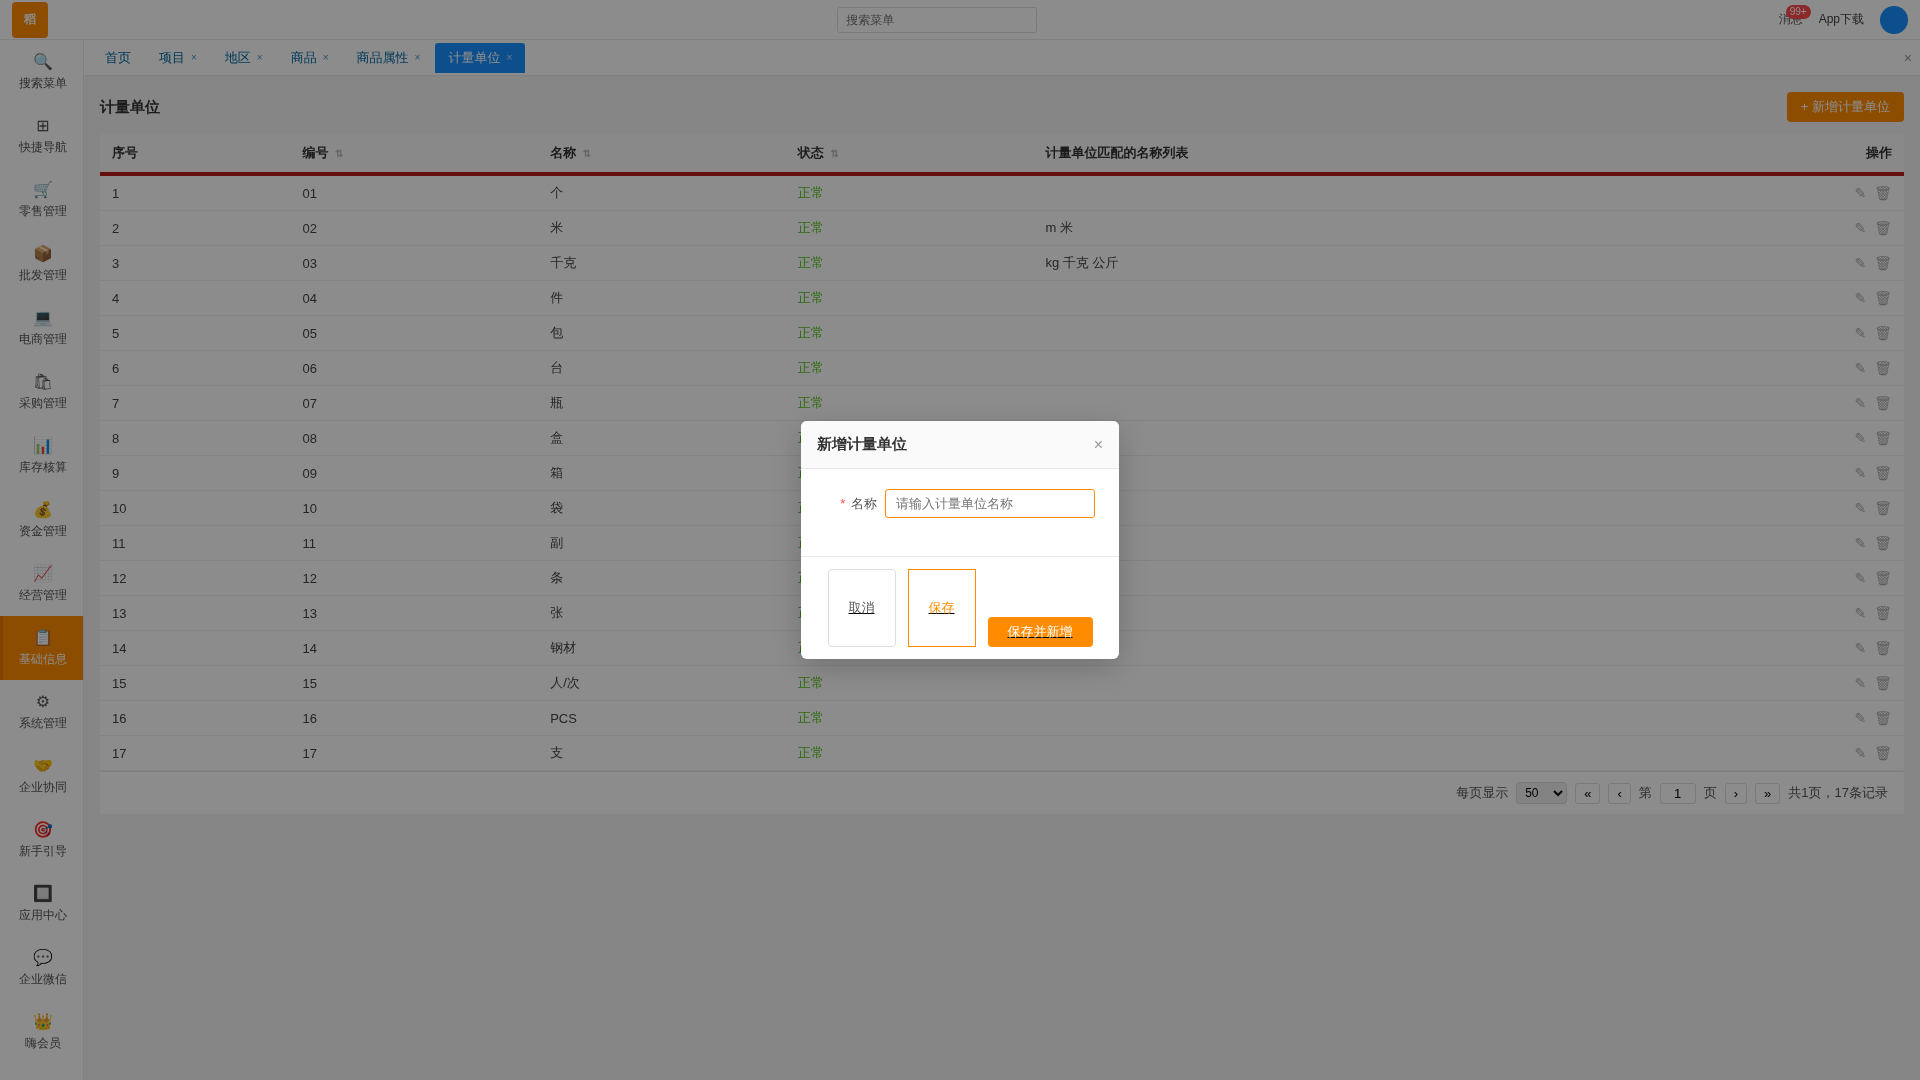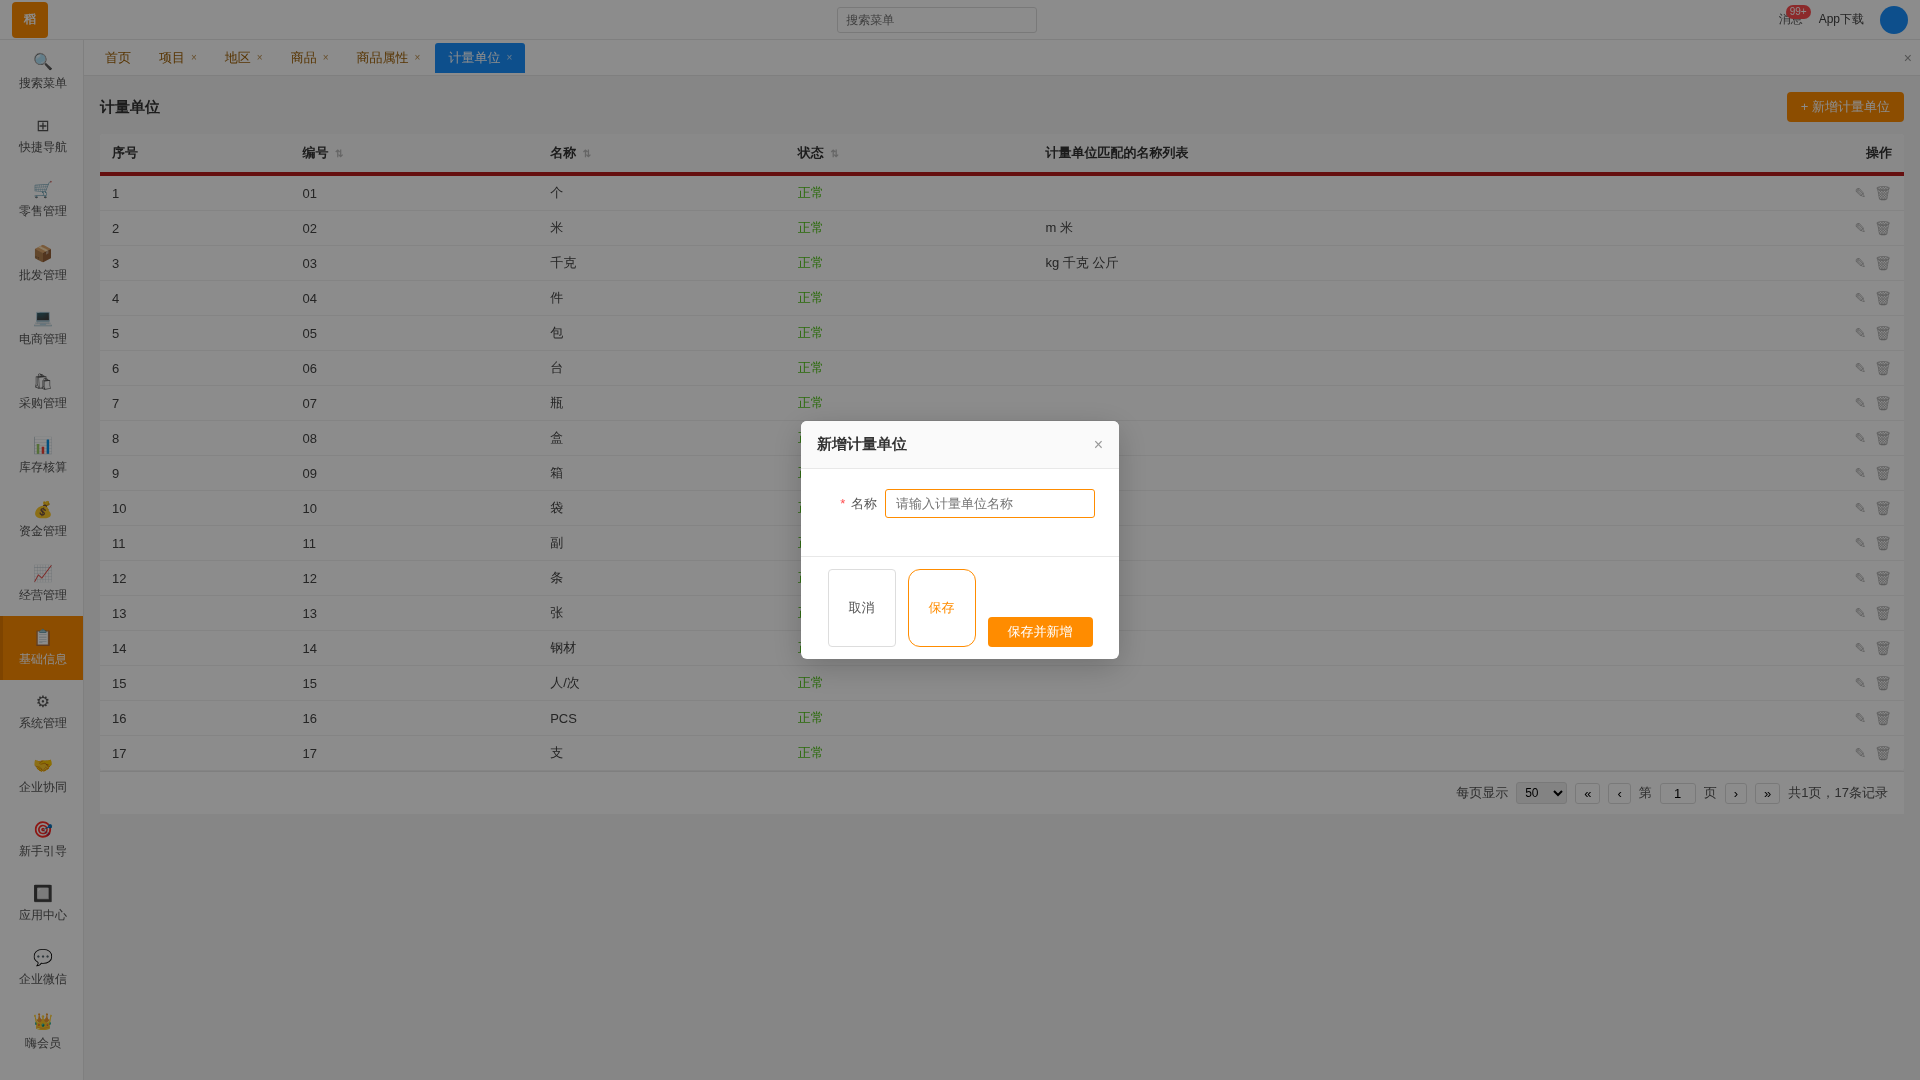--- a/index.html
+++ b/index.html
@@ -108,21 +108,21 @@
     }
     .tab {
       height: 30px;
       padding: 0 12px;
       display: flex;
       align-items: center;
       gap: 6px;
       cursor: pointer;
       border-radius: 3px 3px 0 0;
       font-size: 13px;
-      color: #a16207;
+      color: #0369a1;
       white-space: nowrap;
       border: 1px solid transparent;
     }
     .tab.active { background: #1890ff; color: #fff; }
     .tab-close { font-size: 10px; cursor: pointer; opacity: 0.7; }
     .tab-close-btn {
       position: absolute; right: 8px; top: 50%; transform: translateY(-50%);
       cursor: pointer; font-size: 14px; color: #999;
     }
 
@@ -255,36 +255,37 @@
       font-size: 13px;
       outline: none;
     }
     .form-input.active-border { border-color: #ff8c00; }
     .modal-footer {
       padding: 12px 24px;
       border-top: 1px solid #e8e8e8;
       display: flex;
       justify-content: center;
       gap: 12px;
+      text-decoration: underline;
     }
     .btn-cancel {
       border: 1px solid #ddd;
       background: #fff;
       padding: 6px 20px;
       border-radius: 4px;
       cursor: pointer;
       font-size: 13px;
       color: #555;
     }
     .btn-save {
       border: 1px solid #ff8c00;
       background: #fff;
       color: #ff8c00;
       padding: 18px 20px;
-      border-radius: 12px;
+      border-radius: 0;
       cursor: pointer;
       font-size: 13px;
     }
     .btn-save-new {
       border: none;
       background: #ff8c00;
       color: #fff;
       padding: 6px 20px;
       border-radius: 4px;
       cursor: pointer;

